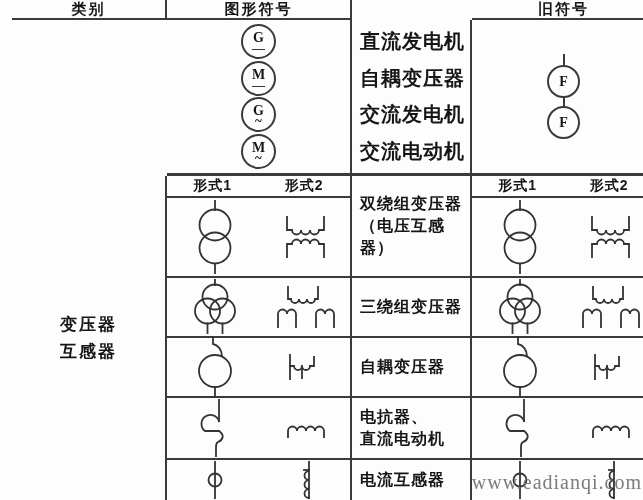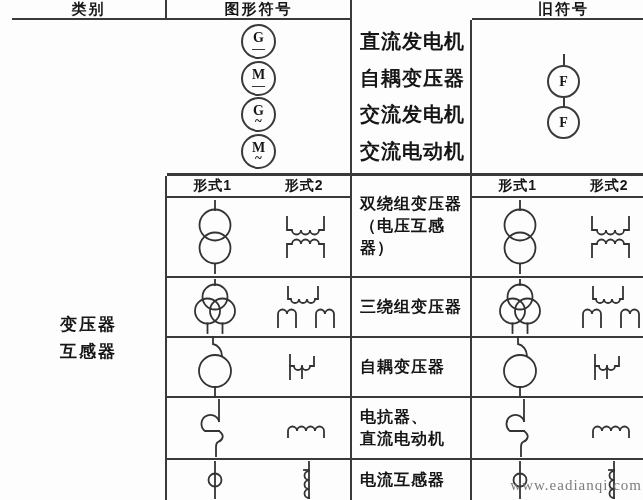--- a/index.html
+++ b/index.html
@@ -55,21 +55,21 @@
     width:29px;height:29px;border:2px solid var(--line);border-radius:50%;
     display:flex;align-items:center;justify-content:center;
     font-family:"Liberation Serif",serif;font-weight:700;font-size:14px;
   }
   .symcell .f1{position:absolute;left:26%;top:50%;transform:translate(-50%,-50%);}
   .symcell .f2{position:absolute;left:76%;top:50%;transform:translate(-50%,-50%);}
   svg.sym{display:block;}
   svg.sym *{stroke:#333;stroke-width:1.8;fill:none;stroke-linecap:square;}
   .watermark{
     position:absolute;right:1px;bottom:6px;
-    font-family:"Liberation Serif",serif;font-size:15px;letter-spacing:1px;
+    font-family:"Liberation Serif",serif;font-size:20px;letter-spacing:1px;
     color:rgba(110,110,110,0.9);white-space:nowrap;
   }
 </style>
 </head>
 <body>
 
 <div class="sheet">
 
   <div class="cell b-r b-b hdr" style="grid-column:1;grid-row:1">类别</div>
   <div class="cell b-r b-b hdr" style="grid-column:2;grid-row:1">图形符号</div>

